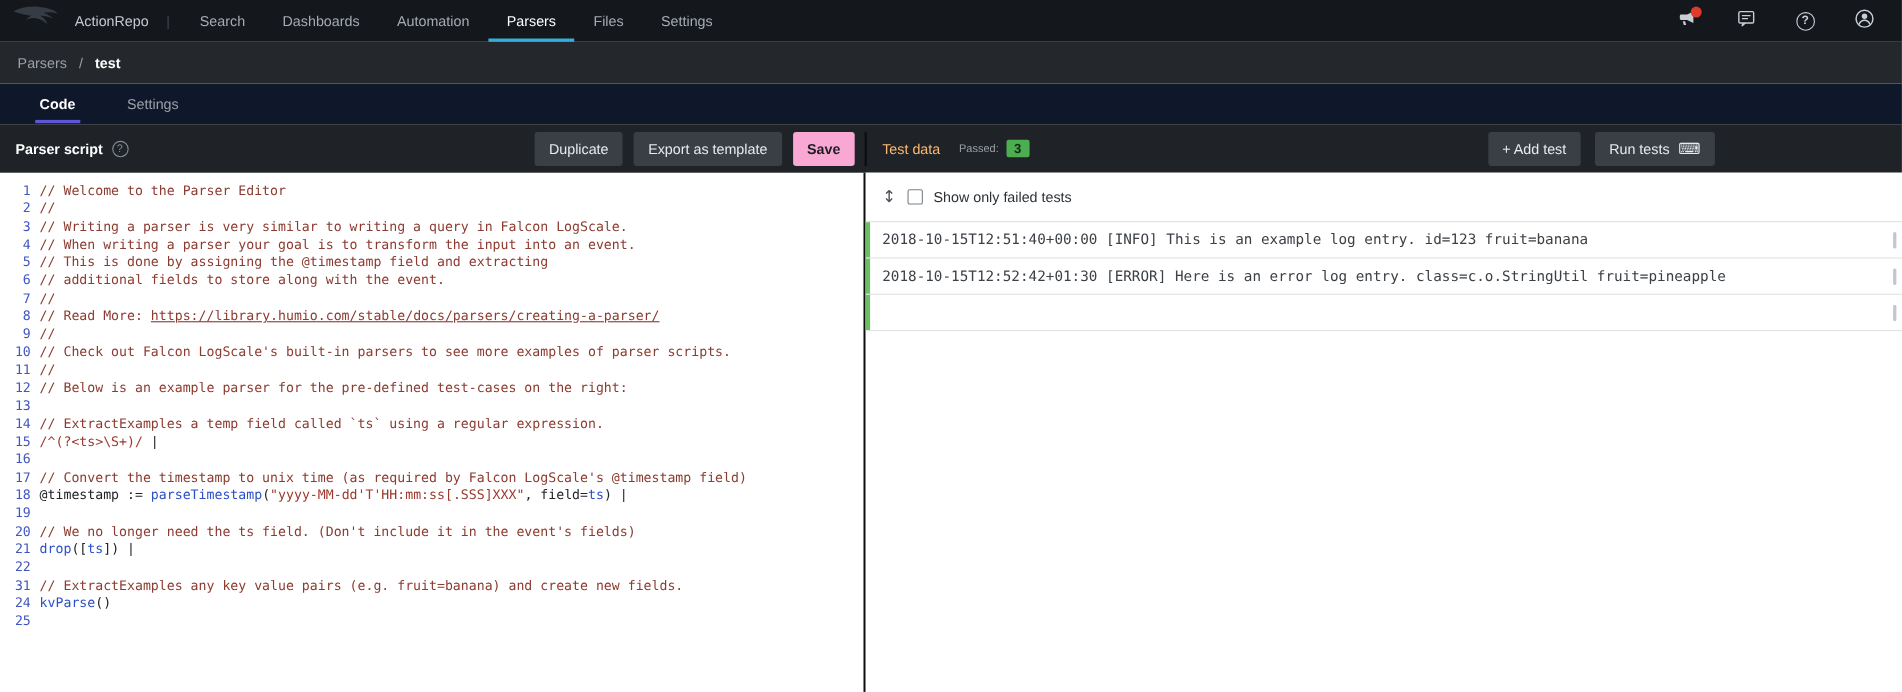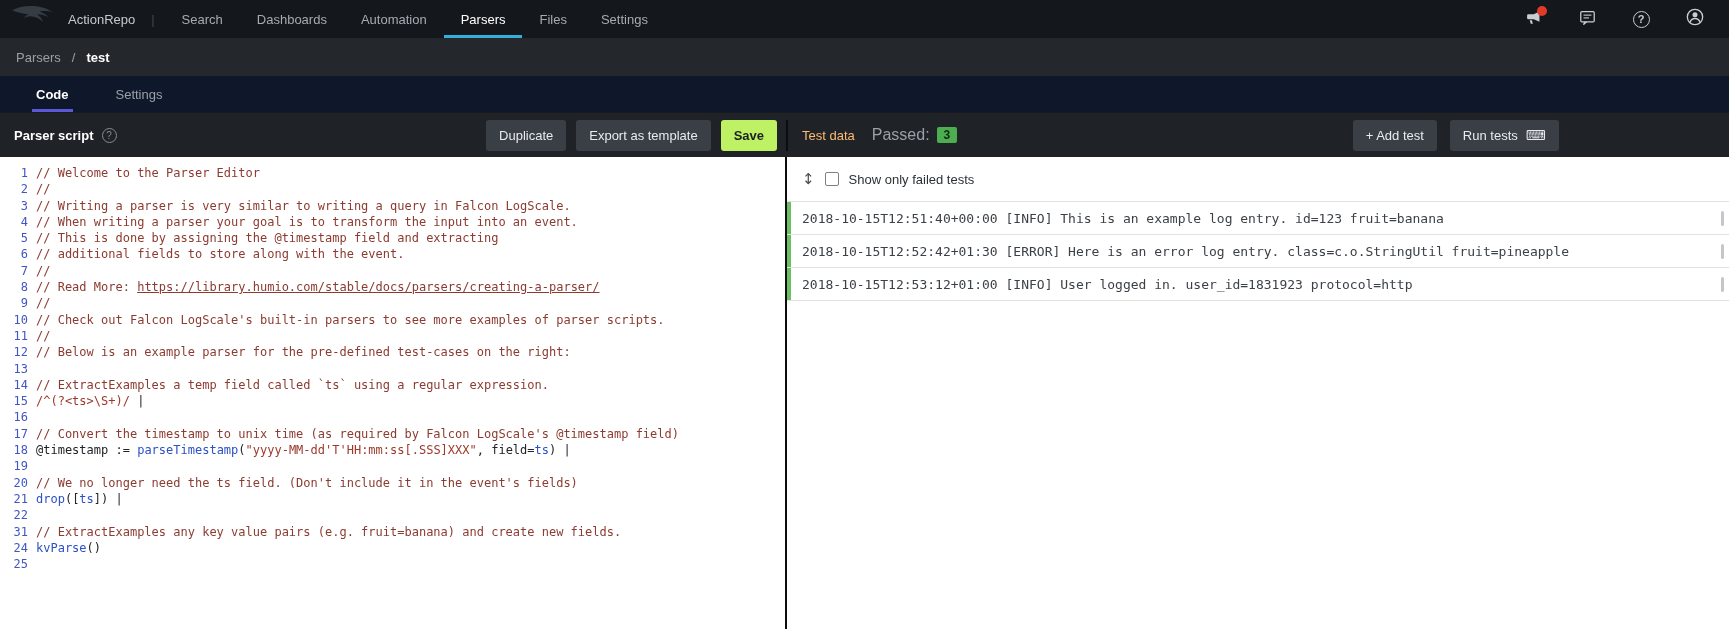--- a/index.html
+++ b/index.html
@@ -34,24 +34,24 @@
 
   
   .toolbar{height:44px;background:#1f2327;display:flex;align-items:center}
   .tb-left{width:786px;display:flex;align-items:center;padding:0 9px 0 14px}
   .tb-title{color:#fff;font-size:13px;font-weight:600}
   .help-circle{width:15px;height:15px;border:1px solid #868c93;border-radius:50%;color:#868c93;font-size:10px;
                display:flex;align-items:center;justify-content:center;margin-left:8px;cursor:pointer}
   .tb-buttons{margin-left:auto;display:flex;gap:10px}
   .btn{background:#3a3f46;color:#e8eaed;border:none;border-radius:3px;font-size:13px;padding:8px 13px;
        font-family:"Liberation Sans",sans-serif;cursor:pointer;white-space:nowrap}
-  .btn.primary{background:#bef264;color:#1b1f23;font-weight:600}
+  .btn.primary{background:#f9a8d4;color:#1b1f23;font-weight:600}
   .tb-right{flex:1;display:flex;align-items:center;padding-left:14px;border-left:2px solid #0b0d0f}
   .tp-title{color:#fdba74;font-size:13px;font-weight:400}
-  .passed-label{color:#9aa0a7;font-size:16px;margin-left:17px}
+  .passed-label{color:#9aa0a7;font-size:10px;margin-left:17px}
   .badge{background:#4cae50;color:#102a10;font-size:12px;font-weight:700;border-radius:2px;padding:1px 7px;margin-left:7px}
   .tb-right-buttons{margin-left:auto;display:flex;gap:13px;padding-right:170px}
   .kbd-glyph{margin-left:8px;font-size:14px;line-height:1;font-family:"DejaVu Sans",sans-serif}
 
   
   .content{display:flex;height:472px}
   .editor{width:785px;overflow:hidden;display:flex;padding-top:8px;
           font-family:"DejaVu Sans Mono",monospace;font-size:12px;line-height:16.3px}
   .gutter{width:28px;flex-shrink:0;text-align:right;color:#4156c1}
   .gutter div{height:16.3px}
@@ -208,18 +208,17 @@
           <span class="trow-txt">2018-10-15T12:51:40+00:00 [INFO] This is an example log entry. id=123 fruit=banana</span>
           <div class="thumb"></div>
         </div>
         <div class="trow">
           <div class="stripe"></div>
           <span class="trow-txt">2018-10-15T12:52:42+01:30 [ERROR] Here is an error log entry. class=c.o.StringUtil fruit=pineapple</span>
           <div class="thumb"></div>
         </div>
         <div class="trow">
           <div class="stripe"></div>
-          <span class="trow-txt">2018-10-15T12:53:12+01:00 [INFO] User logged in. user_id=1831923 protocol=http</span>
           <div class="thumb"></div>
         </div>
       </div>
   </div>
 </div>
 
 </body></html>

